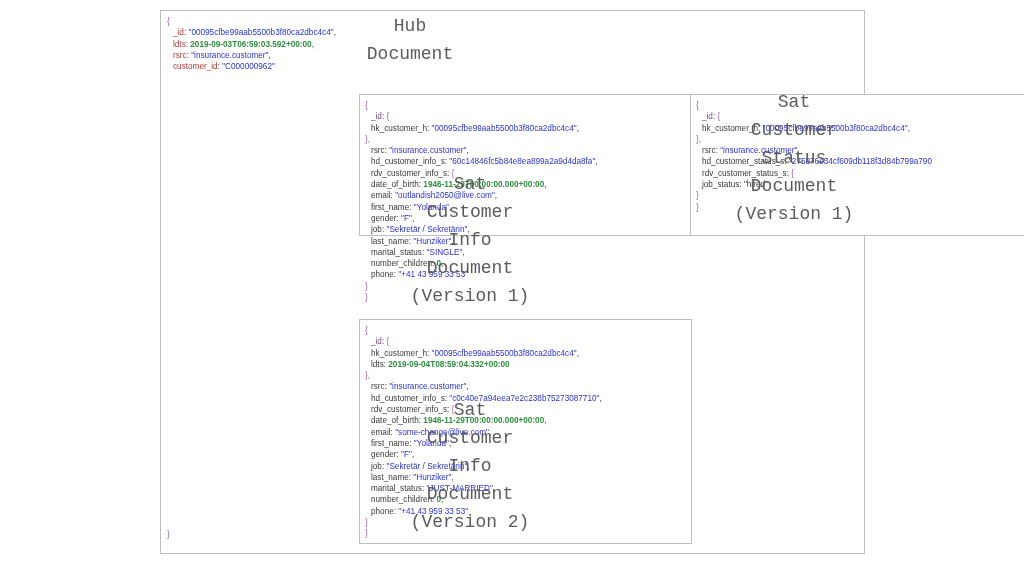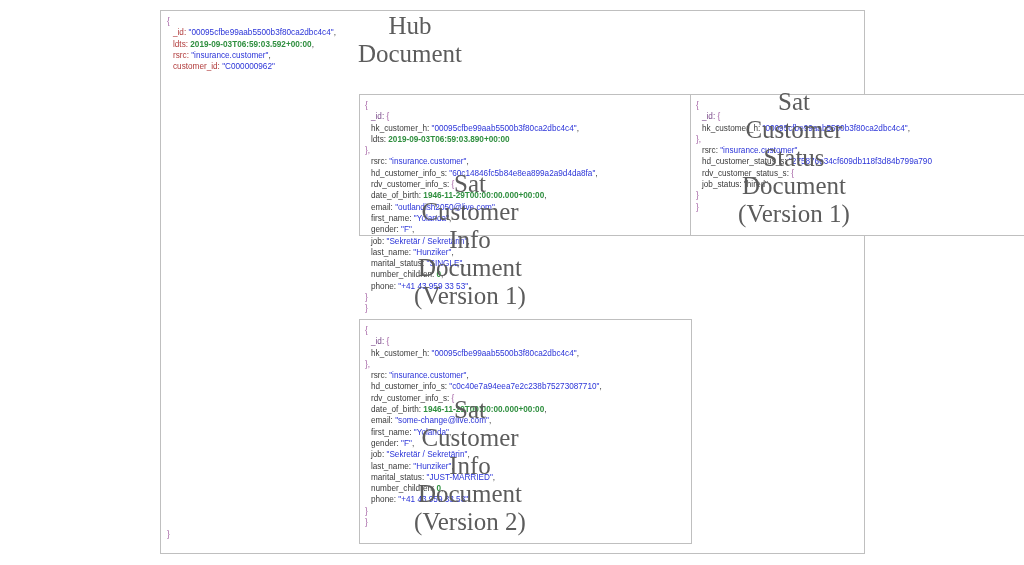--- a/index.html
+++ b/index.html
@@ -63,24 +63,24 @@
   .hub-close {
     position: absolute;
     left: 6px;
     top: 518px;
   }
 
   
   .big-label {
     position: absolute;
     color: #5c5c5c;
-    font-size: 25px;
+    font-size: 18px;
     line-height: 28px;
     text-align: center;
-    font-family: Liberation Serif, serif;
+    font-family: Liberation Mono, monospace;
     white-space: pre-line;
     pointer-events: none;
   }
   .lbl-hub {
     left: 330px;
     top: 12px;
     width: 160px;
     text-align: center;
   }
 
@@ -150,21 +150,20 @@
 
     <div class="json hub-close">
       <span class="ln br">}</span>
     </div>
 
     <div class="sat-box sat-info-1">
       <div class="json sat-json" id="sat-info-1-json">
           <span class="ln br">{</span>
           <span class="ln ind1"><span class="k-id">_id: </span><span class="br">{</span><span class="pn"></span></span>
           <span class="ln ind1"><span class="k">hk_customer_h: </span><span class="s">"00095cfbe99aab5500b3f80ca2dbc4c4"</span><span class="pn">,</span></span>
-          <span class="ln ind1"><span class="k">ldts: </span><span class="d">2019-09-03T06:59:03.890+00:00</span><span class="pn"></span></span>
           <span class="ln br">},</span>
           <span class="ln ind1"><span class="k">rsrc: </span><span class="s">"insurance.customer"</span><span class="pn">,</span></span>
           <span class="ln ind1"><span class="k">hd_customer_info_s: </span><span class="s">"60c14846fc5b84e8ea899a2a9d4da8fa"</span><span class="pn">,</span></span>
           <span class="ln ind1"><span class="k">rdv_customer_info_s: </span><span class="br">{</span><span class="pn"></span></span>
           <span class="ln ind1"><span class="k">date_of_birth: </span><span class="d">1946-11-29T00:00:00.000+00:00</span><span class="pn">,</span></span>
           <span class="ln ind1"><span class="k">email: </span><span class="s">"outlandish2050@live.com"</span><span class="pn">,</span></span>
           <span class="ln ind1"><span class="k">first_name: </span><span class="s">"Yolanda"</span><span class="pn">,</span></span>
           <span class="ln ind1"><span class="k">gender: </span><span class="s">"F"</span><span class="pn">,</span></span>
           <span class="ln ind1"><span class="k">job: </span><span class="s">"Sekretär / Sekretärin"</span><span class="pn">,</span></span>
           <span class="ln ind1"><span class="k">last_name: </span><span class="s">"Hunziker"</span><span class="pn">,</span></span>
@@ -174,20 +173,21 @@
           <span class="ln br">}</span>
           <span class="ln br">}</span>
         </div>
     </div>
 
     <div class="sat-box sat-info-2">
       <div class="json sat-json" id="sat-info-2-json">
           <span class="ln br">{</span>
           <span class="ln ind1"><span class="k-id">_id: </span><span class="br">{</span><span class="pn"></span></span>
           <span class="ln ind1"><span class="k">hk_customer_h: </span><span class="s">"00095cfbe99aab5500b3f80ca2dbc4c4"</span><span class="pn">,</span></span>
+          <span class="ln ind1"><span class="k">ldts: </span><span class="d">2019-09-04T08:59:04.332+00:00</span><span class="pn"></span></span>
           <span class="ln br">},</span>
           <span class="ln ind1"><span class="k">rsrc: </span><span class="s">"insurance.customer"</span><span class="pn">,</span></span>
           <span class="ln ind1"><span class="k">hd_customer_info_s: </span><span class="s">"c0c40e7a94eea7e2c238b75273087710"</span><span class="pn">,</span></span>
           <span class="ln ind1"><span class="k">rdv_customer_info_s: </span><span class="br">{</span><span class="pn"></span></span>
           <span class="ln ind1"><span class="k">date_of_birth: </span><span class="d">1946-11-29T00:00:00.000+00:00</span><span class="pn">,</span></span>
           <span class="ln ind1"><span class="k">email: </span><span class="s">"some-change@live.com"</span><span class="pn">,</span></span>
           <span class="ln ind1"><span class="k">first_name: </span><span class="s">"Yolanda"</span><span class="pn">,</span></span>
           <span class="ln ind1"><span class="k">gender: </span><span class="s">"F"</span><span class="pn">,</span></span>
           <span class="ln ind1"><span class="k">job: </span><span class="s">"Sekretär / Sekretärin"</span><span class="pn">,</span></span>
           <span class="ln ind1"><span class="k">last_name: </span><span class="s">"Hunziker"</span><span class="pn">,</span></span>

